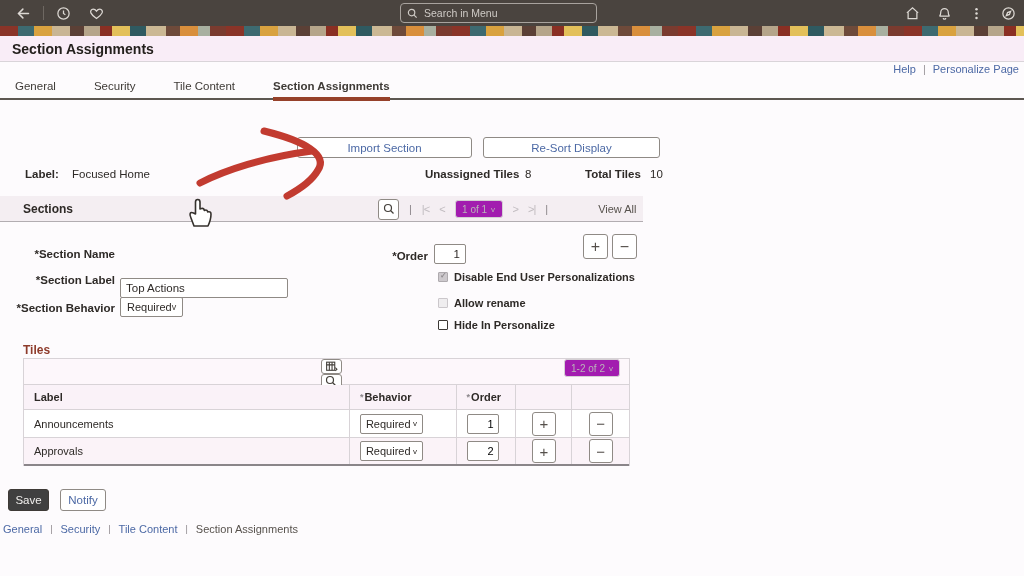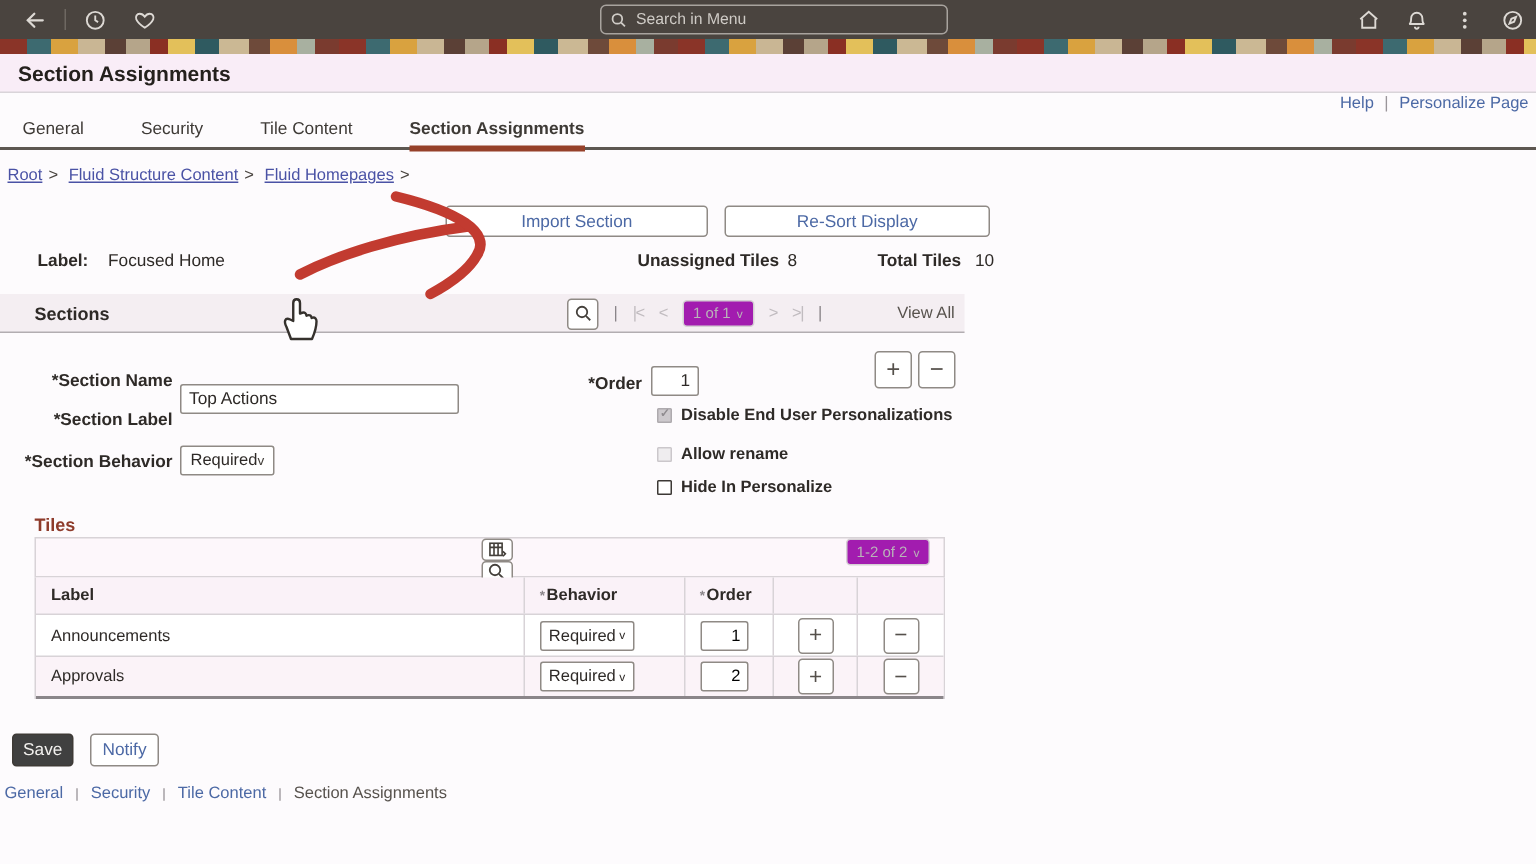--- a/index.html
+++ b/index.html
@@ -7,21 +7,21 @@
   .abs { position:absolute; }
   #stage { position:relative; width:1024px; height:576px; }
 
   
   #topbar { left:0; top:0; width:1024px; height:26px; background:#4a443f; display:flex; align-items:center; }
   .tb-ic { color:#ddd9d4; display:flex; align-items:center; justify-content:center; }
   #tb-back { margin-left:16px; font-size:17px; }
   #tb-div { width:1px; height:14px; background:#6e6862; margin:0 12px; }
   .tb-svg { width:15px; height:15px; }
   #tb-clock { margin-right:18px; }
-  #search-wrap { position:absolute; left:400px; top:3px; width:232px; height:20px; border:1px solid #a8a39e; border-radius:4px; display:flex; align-items:center; padding:0 6px; }
+  #search-wrap { position:absolute; left:400px; top:3px; width:197px; height:20px; border:1px solid #a8a39e; border-radius:4px; display:flex; align-items:center; padding:0 6px; }
   #search-wrap svg { width:11px; height:11px; margin-right:6px; }
   #search-input { background:transparent; border:none; outline:none; color:#cfcbc6; font-size:10.5px; font-family:"Liberation Sans",sans-serif; width:150px; }
   #search-input::placeholder { color:#cfcbc6; opacity:1; }
   #tb-right { position:absolute; right:8px; top:0; height:26px; display:flex; align-items:center; gap:17px; }
 
   
   #ribbon { left:0; top:26px; width:1024px; height:10px;
     background:repeating-linear-gradient(90deg,
       #8a3428 0 18px,#3d6a70 18px 34px,#d9a23f 34px 52px,#c9b694 52px 70px,
       #5b4036 70px 84px,#b5a58a 84px 100px,#8a2f23 100px 112px,#e3c05a 112px 130px,
@@ -183,25 +183,20 @@
     <span class="lnk">Personalize Page</span>
   </div>
 
   <div id="tabs" class="abs">
     <div class="tab">General</div>
     <div class="tab">Security</div>
     <div class="tab">Tile Content</div>
     <div class="tab active">Section Assignments</div>
   </div>
 
-  <div id="crumbs" class="abs">
-    <a>Root</a><span class="gt">&gt;</span>
-    <a>Fluid Structure Content</a><span class="gt">&gt;</span>
-    <a>Fluid Homepages</a><span class="gt">&gt;</span>
-  </div>
 
   <div id="btn-import" class="pbtn">Import Section</div>
   <div id="btn-resort" class="pbtn">Re-Sort Display</div>
 
   <div id="sum-row" class="abs">
     <span class="b" style="left:25px">Label:</span>
     <span style="left:72px">Focused Home</span>
     <span class="b" style="left:425px">Unassigned Tiles</span>
     <span style="left:525px">8</span>
     <span class="b" style="left:585px">Total Tiles</span>
@@ -226,21 +221,21 @@
       <span style="font-size:8px">v</span>
     </div>
     <span class="pg-arrow">&gt;</span>
     <span class="pg-arrow">&gt;|</span>
     <span class="vsep">|</span>
     <span id="view-all">View All</span>
   </div>
 
   <div class="flabel" style="left:0;top:248px">*Section Name</div>
   <div class="flabel" style="left:0;top:274px">*Section Label</div>
-  <input class="tinput" style="left: 120px; top: 256px; width: 186px;" value="Top Actions">
+  <input class="tinput" style="left: 120px; top: 278px; width: 168px;" value="Top Actions">
   <div class="flabel" style="left:0;top:302px">*Section Behavior</div>
   <div class="selbox" style="left:120px;top:297px;width:63px">
     <span>Required</span>
     <span class="chev">v</span>
   </div>
 
   <div class="flabel" style="left:313px;top:250px">*Order</div>
   <input class="tinput" style="left: 434px; top: 244px; width: 32px; text-align: right;" value="1">
   <div class="sqbtn" style="left:583px;top:234px">+</div>
   <div class="sqbtn" style="left:612px;top:234px">−</div>

